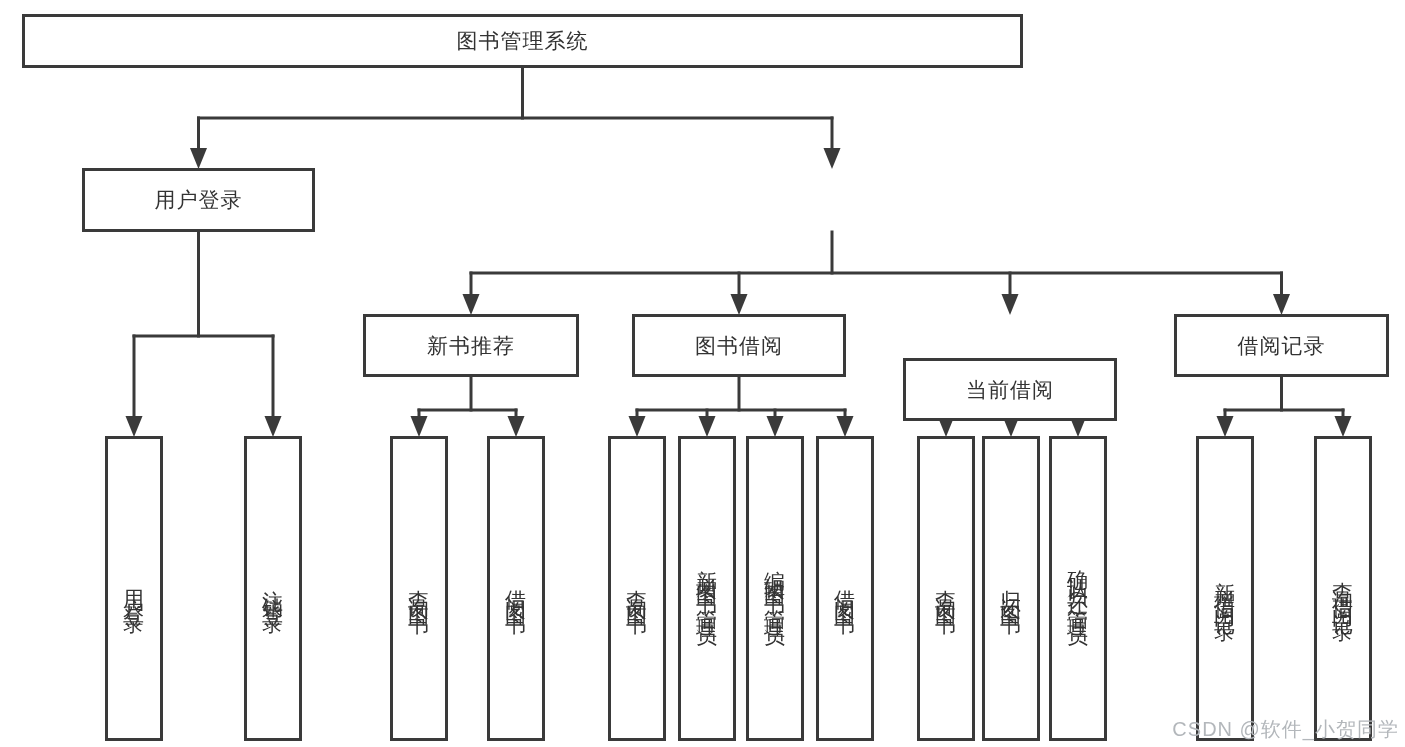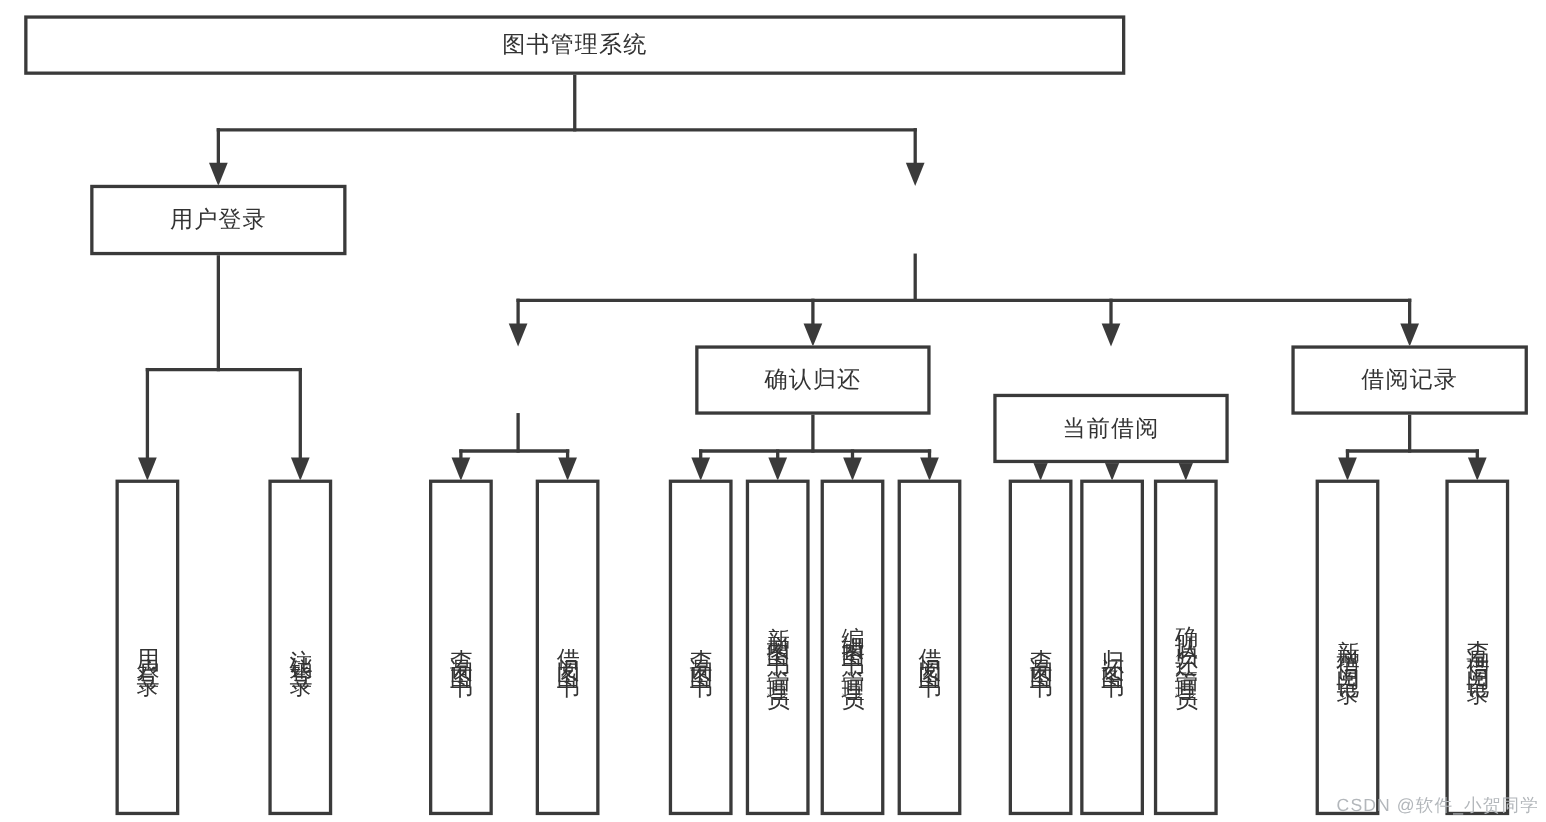--- a/index.html
+++ b/index.html
@@ -54,21 +54,21 @@
   .node.vertical .node-label {
     writing-mode: vertical-rl;
     text-orientation: mixed;
     letter-spacing: 8px;
     white-space: nowrap;
   }
   .watermark {
     position: absolute;
     right: 6px;
     bottom: 4px;
-    font-size: 16px;
+    font-size: 20px;
     letter-spacing: 1px;
     pointer-events: none;
   }
 </style>
 </head>
 <body>
 
 <div class="stage">
   <svg class="edges" width="1405" height="747" xmlns="http://www.w3.org/2000/svg">
       <line x1="522.5" y1="68" x2="522.5" y2="118" stroke="#3a3a3a" stroke-width="3" stroke-linecap="square"></line>
@@ -124,22 +124,25 @@
       <line x1="1343" y1="410" x2="1343" y2="419" stroke="#3a3a3a" stroke-width="3" stroke-linecap="square"></line>
       <polygon points="1334.5,416 1351.5,416 1343,437" fill="#3a3a3a"></polygon>
     </svg>
   <div class="nodes">
       <div class="node" style="left: 22px; top: 14px; width: 1001px; height: 54px;">
         <span class="node-label">图书管理系统</span>
       </div>
       <div class="node" style="left: 82px; top: 168px; width: 233px; height: 64px;">
         <span class="node-label">用户登录</span>
       </div>
+      <div class="node" style="left: 363px; top: 314px; width: 216px; height: 63px;">
+        <span class="node-label">新书推荐</span>
+      </div>
       <div class="node" style="left: 632px; top: 314px; width: 214px; height: 63px;">
-        <span class="node-label">确认归还</span>
+        <span class="node-label">图书借阅</span>
       </div>
       <div class="node" style="left: 903px; top: 314px; width: 214px; height: 63px; margin-top: 44px;">
         <span class="node-label">当前借阅</span>
       </div>
       <div class="node" style="left: 1174px; top: 314px; width: 215px; height: 63px;">
         <span class="node-label">借阅记录</span>
       </div>
       <div class="node vertical" style="left: 105px; top: 436px; width: 58px; height: 305px;">
         <span class="node-label">用户登录</span>
       </div>

